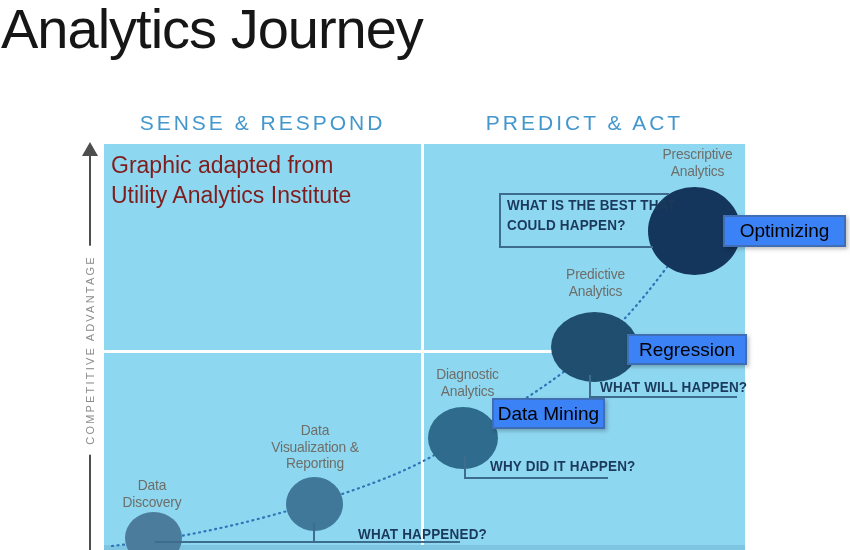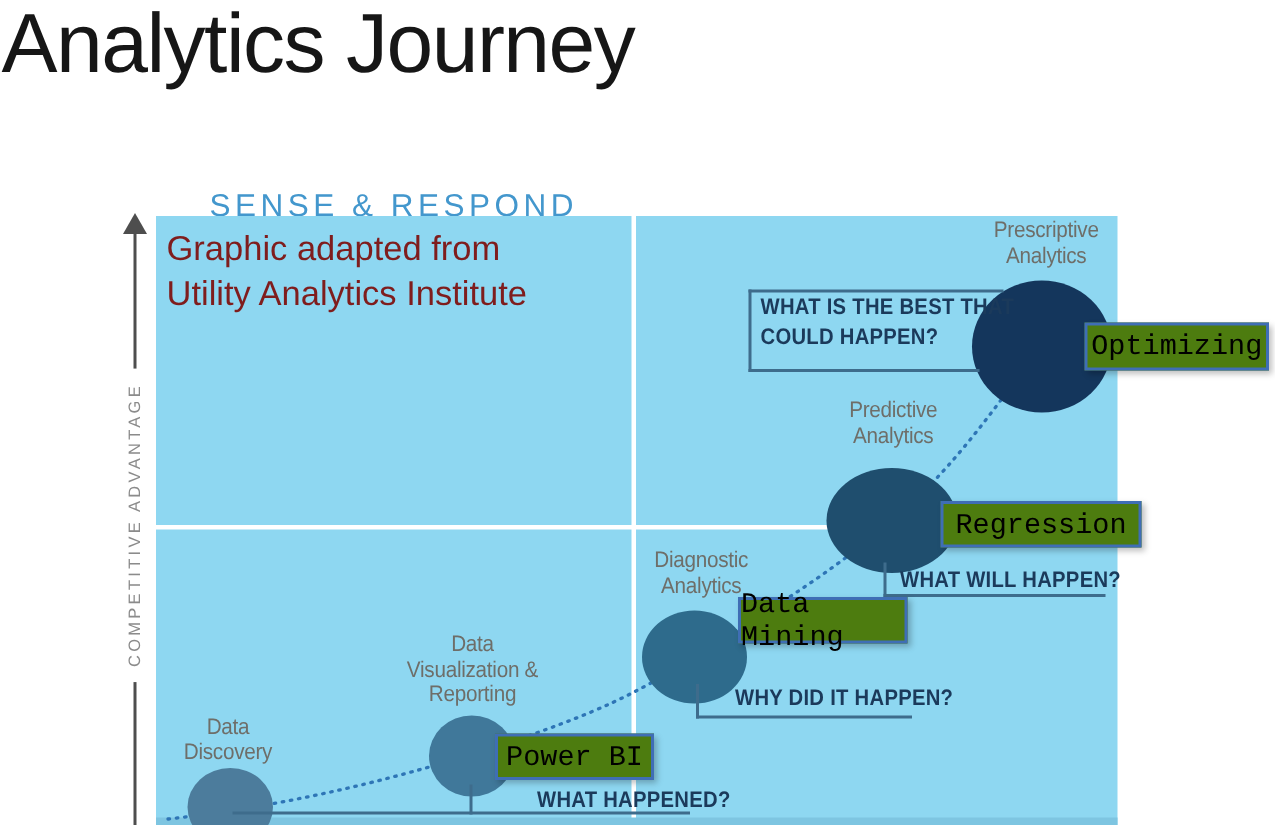--- a/index.html
+++ b/index.html
@@ -10,21 +10,21 @@
   
   .slide-title{
     position:absolute;left:1px;top:-6px;font-size:56px;font-weight:300;
     color:#161616;letter-spacing:-1px;line-height:1.25;
   }
   
   .qhead{
     position:absolute;top:111px;font-size:21px;font-weight:400;color:#4397CD;
     letter-spacing:3px;text-align:center;
   }
-  .qhead.left{left:104px;width:317px;margin-top:15px;}
+  .qhead.left{left:104px;width:317px;}
   .qhead.right{left:424px;width:321px;}
   
   .chart-bg{position:absolute;left:104px;top:144px;width:641px;height:406px;background:#8ED7F1;}
   .divider-v{position:absolute;left:421px;top:144px;width:3px;height:406px;background:#ffffff;}
   .divider-h{position:absolute;left:104px;top:350px;width:641px;height:3px;background:#ffffff;}
   .chart-bottom-strip{position:absolute;left:104px;top:545px;width:641px;height:5px;background:#7EC5E1;}
   
   .axis-line{position:absolute;left:89px;top:156px;width:2px;height:394px;background:#4E4E4E;}
   .axis-arrow{
     position:absolute;left:82px;top:142px;width:0;height:0;
@@ -78,37 +78,38 @@
   .b-best-left{left:499px;top:193px;width:2px;height:55px;}
   .b-best-bottom{left:499px;top:246px;width:154px;height:2px;}
   .b-will-left{left:589px;top:375px;width:2px;height:23px;}
   .b-will-bottom{left:589px;top:396px;width:148px;height:2px;}
   .b-why-left{left:464px;top:456px;width:2px;height:23px;}
   .b-why-bottom{left:464px;top:477px;width:144px;height:2px;}
   .b-happened-line{left:155px;top:541px;width:305px;height:2px;}
   .b-happened-riser{left:313px;top:523px;width:2px;height:20px;}
   
   .tag{
-    position:absolute;background:#4d7c0f;border:2px solid #3F6EB5;color:#000;
+    position:absolute;background:#3b82f6;border:2px solid #3F6EB5;color:#000;
     font-size:19px;display:flex;align-items:center;justify-content:center;
-    box-shadow:2px 2px 4px rgba(0,0,0,.25);box-sizing:border-box;font-family:Liberation Mono, monospace;
+    box-shadow:2px 2px 4px rgba(0,0,0,.25);box-sizing:border-box;
   }
   .t-optimizing{left:723px;top:215px;width:123px;height:32px;}
-  .t-regression{left:627px;top:334px;width:134px;height:31px;}
+  .t-regression{left:627px;top:334px;width:120px;height:31px;}
   .t-datamining{left:492px;top:398px;width:113px;height:31px;}
   .t-powerbi{left:330px;top:489px;width:106px;height:31px;}
 </style>
 </head>
 <body>
 
 <div id="slide">
 
   <div class="slide-title">Analytics Journey</div>
 
   <div class="qhead left">SENSE &amp; RESPOND</div>
+  <div class="qhead right">PREDICT &amp; ACT</div>
 
   <div class="chart-bg"></div>
   <div class="divider-v"></div>
   <div class="divider-h"></div>
   <div class="chart-bottom-strip"></div>
 
   <div class="axis-line"></div>
   <div class="axis-arrow"></div>
   <div class="axis-label">COMPETITIVE ADVANTAGE</div>
 
@@ -149,15 +150,14 @@
 
   <div class="question q-best">WHAT IS THE BEST THAT
 COULD HAPPEN?</div>
   <div class="question q-will">WHAT WILL HAPPEN?</div>
   <div class="question q-why">WHY DID IT HAPPEN?</div>
   <div class="question q-happened">WHAT HAPPENED?</div>
 
   <div class="tag t-optimizing">Optimizing</div>
   <div class="tag t-regression">Regression</div>
   <div class="tag t-datamining">Data Mining</div>
-  <div class="tag t-powerbi">Power BI</div>
 
 </div>
 
 </body></html>

